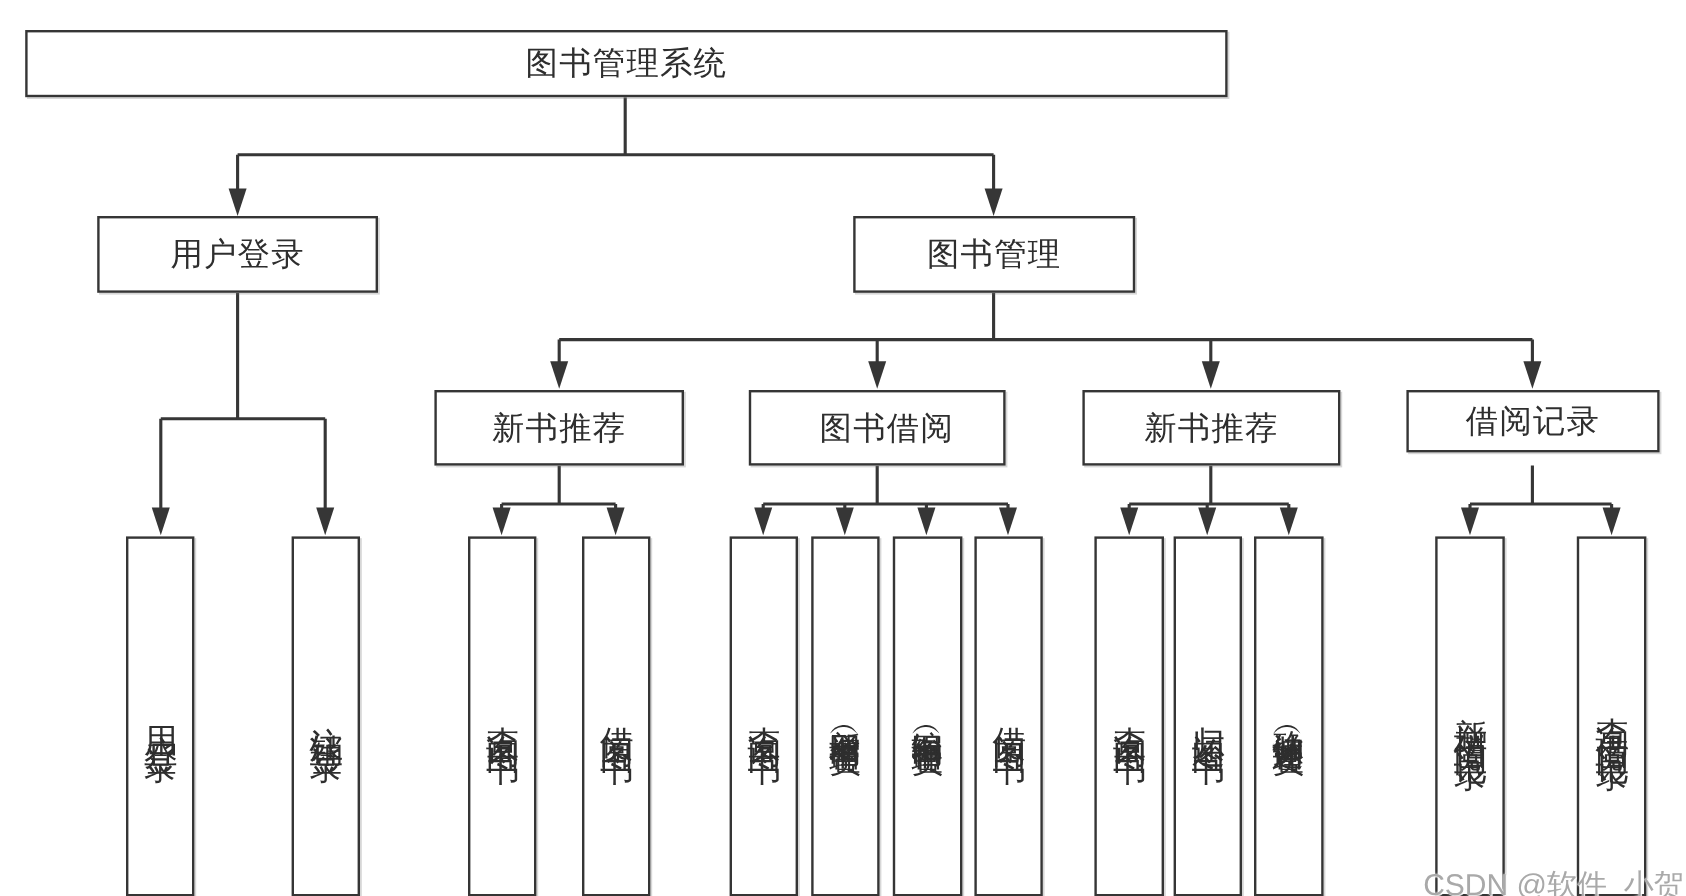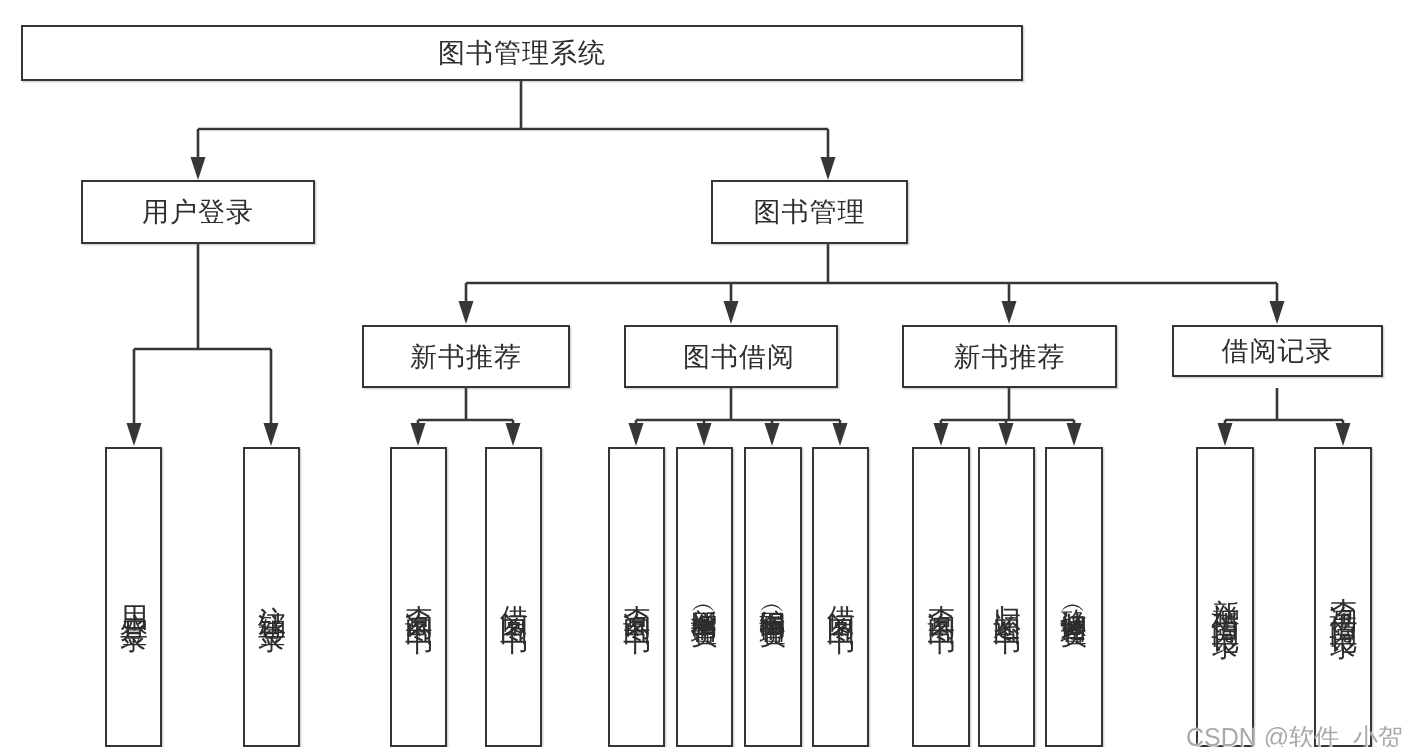--- a/index.html
+++ b/index.html
@@ -92,21 +92,21 @@
     <polygon points="1343,434 1335.5,411 1350.5,411"></polygon>
   </svg>
 
   <div class="node" style="left:21px;top:13px;width:1002px;height:56px;">
     <span class="lbl">图书管理系统</span>
   </div>
 
   <div class="node" style="left:81px;top:168px;width:234px;height:64px;">
     <span class="lbl">用户登录</span>
   </div>
-  <div class="node" style="left:711px;top:168px;width:197px;height:64px;">
+  <div class="node" style="left:711px;top:168px;width:235px;height:64px;">
     <span class="lbl">图书管理</span>
   </div>
 
   <div class="node" style="left:362px;top:313px;width:208px;height:63px;justify-content:center;">
     <span class="lbl">新书推荐</span>
   </div>
   <div class="node" style="left:624px;top:313px;width:214px;height:63px;padding-left:16px;">
     <span class="lbl">图书借阅</span>
   </div>
   <div class="node" style="left:902px;top:313px;width:215px;height:63px;">

